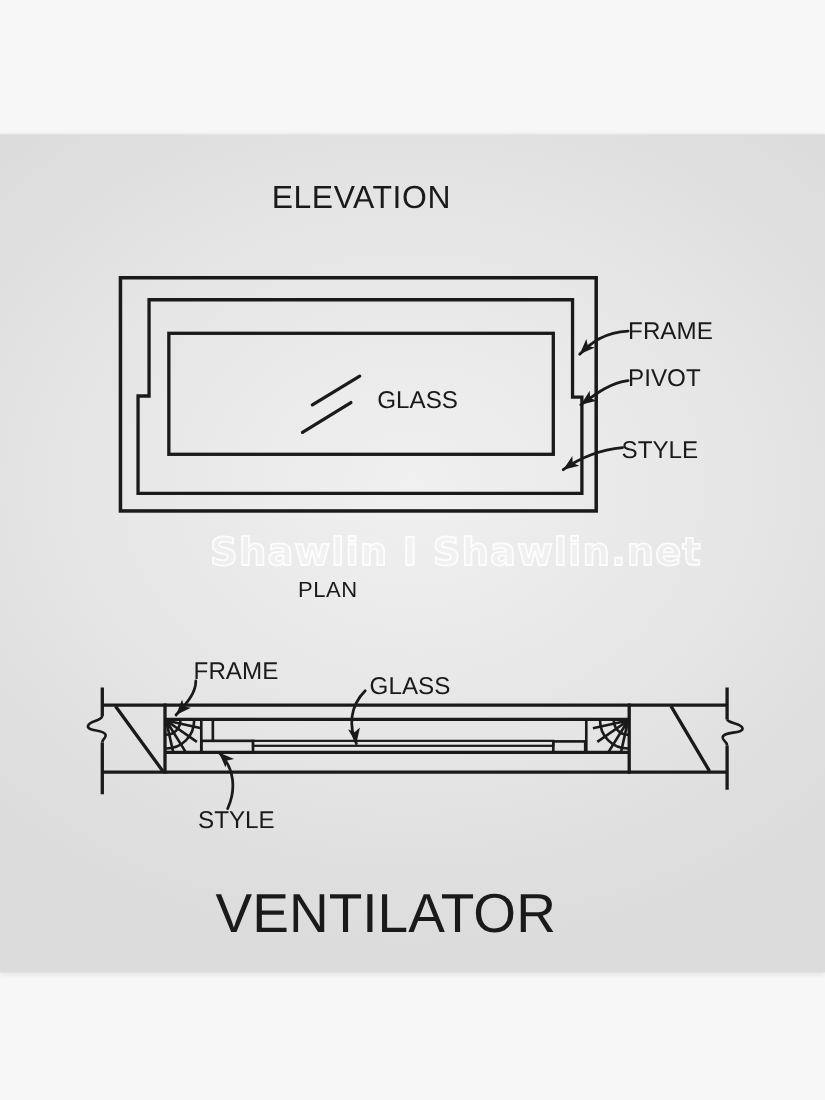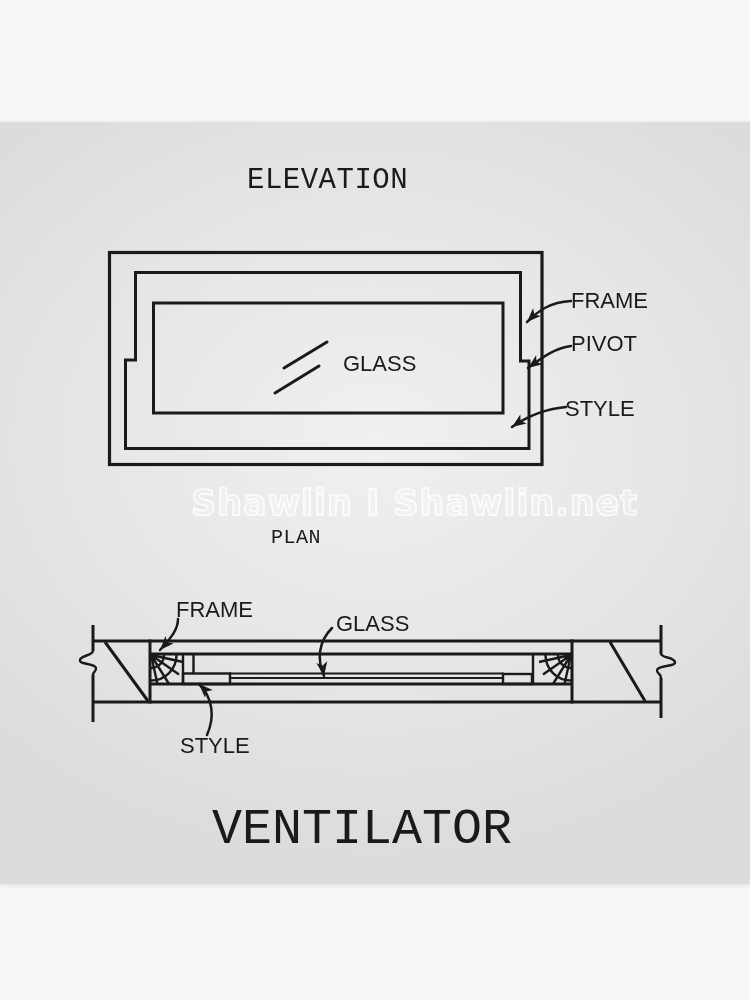--- a/index.html
+++ b/index.html
@@ -10,25 +10,25 @@
     color:#1a1a1a;
   }
   .artboard{
     position:absolute;left:0;top:122px;width:750px;height:762px;
     background:radial-gradient(ellipse 70% 55% at 50% 42%, #f0f0f0 0%, #e6e6e6 55%, #dcdcdc 100%);
     box-shadow:0 1px 5px rgba(0,0,0,0.10);
   }
   .diagram-svg{position:absolute;left:0;top:0;width:750px;height:1000px;}
   .title{
     position:absolute;color:#1a1a1a;white-space:nowrap;
-    font-family:Liberation Mono, monospace;
+    font-family:Liberation Sans, sans-serif;
   }
   .title-elevation{left:247px;top:164px;font-size:29px;letter-spacing:0.5px;}
   .title-plan{left:271px;top:526px;font-size:20px;letter-spacing:0.5px;}
-  .title-caption{left:212px;top:801px;font-size:50px;letter-spacing:0px;}
+  .title-caption{left:196px;top:801px;font-size:50px;letter-spacing:0px;}
   .watermark{
     position:absolute;left:191px;top:483px;white-space:nowrap;
     font-size:35px;font-weight:bold;letter-spacing:1px;
     color:rgba(255,255,255,0.25);
     -webkit-text-stroke:1.6px rgba(255,255,255,0.85);
     font-family:"DejaVu Sans", sans-serif;
   }
   svg text{
     font-family:"Liberation Sans", sans-serif;
     font-size:22px;fill:#1a1a1a;

